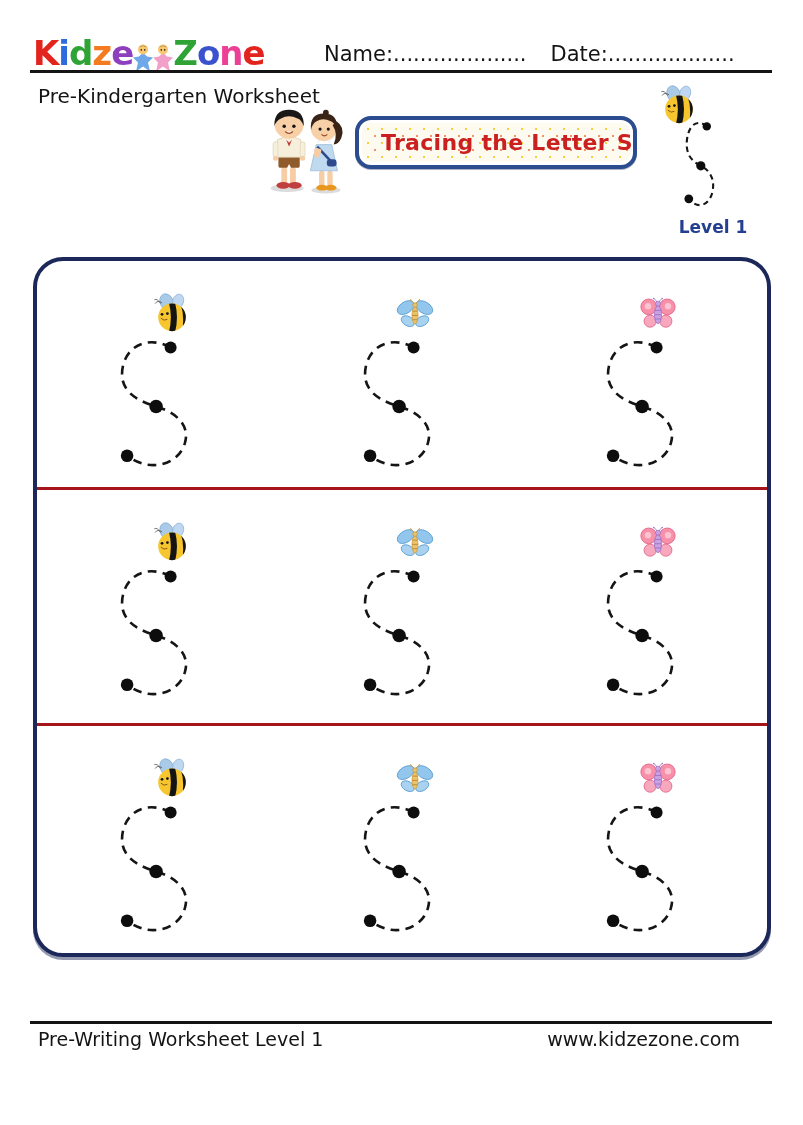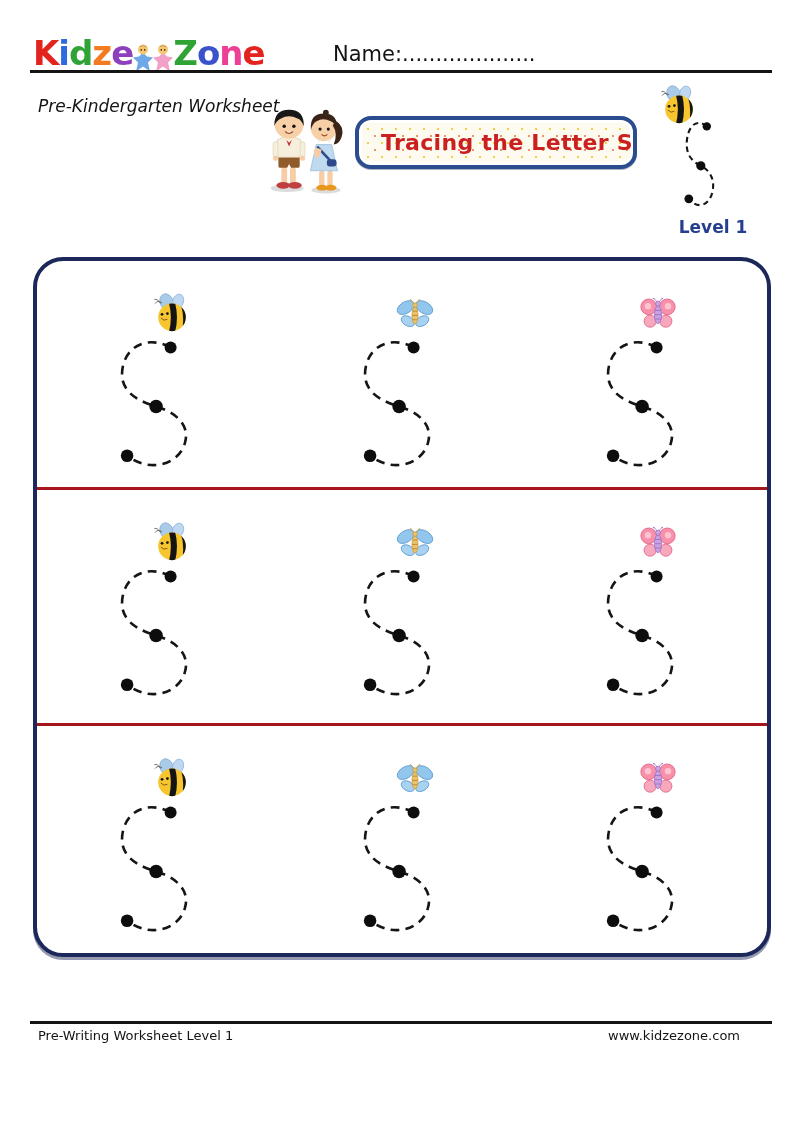--- a/index.html
+++ b/index.html
@@ -9,25 +9,25 @@
   }
   
   .logo {
     position:absolute; left:33px; top:24px; height:50px;
     display:flex; align-items:flex-end; line-height:1;
   }
   .logo-letter { font-size:34px; font-weight:800; letter-spacing:-1px; padding-bottom:4px; }
   .logo-figure { display:inline-block; margin:0 -1px; }
   .logo-figure svg { display:block; }
   .name-date {
-    position:absolute; left:333px; top:42px; width:460px;
+    position:absolute; left:324px; top:42px; width:460px;
     display:flex; gap:24px; font-size:21px; font-weight:500; white-space:nowrap;
   }
   .header-rule { position:absolute; left:30px; top:70px; width:742px; height:3px; background:#141414; }
-  .subtitle { position:absolute; left:38px; top:96px; font-size:17px;font-style:italic; }
+  .subtitle { position:absolute; left:38px; top:84px; font-size:20px; }
 
   
   .kids { position:absolute; left:258px; top:101px; }
   .banner {
     position:absolute; left:355px; top:116px; width:282px; height:53px;
     box-sizing:border-box; border:4px solid var(--banner_border); border-radius:16px;
     background-color:var(--banner_bg);
     background-image:
       radial-gradient(var(--banner_dot_yellow) 1.3px, transparent 1.4px),
       radial-gradient(var(--banner_dot_red) 1.1px, transparent 1.2px);
@@ -56,21 +56,21 @@
   .trace-row:nth-child(2) { height:236px; }
   .trace-row:nth-child(3) { height:230px; }
   .trace-cell { flex:1; display:flex; flex-direction:column; align-items:center; padding-top:31px; }
   .cell-icon { height:40px; display:flex; align-items:flex-end; justify-content:center; transform:translateX(13px); }
   .cell-icon svg, .cell-letter svg { display:block; }
 
   
   .footer-rule { position:absolute; left:30px; top:1021px; width:742px; height:3px; background:#141414; }
   .footer-text {
     position:absolute; left:38px; top:1028px; width:702px;
-    display:flex; justify-content:space-between; font-size:13px;
+    display:flex; justify-content:space-between; font-size:19px;
   }
 </style>
 </head>
 <body>
 
 <div class="page">
 
   <div class="logo">
       <span class="logo-letter" style="color: rgb(227, 35, 30);">K</span>
       <span class="logo-letter" style="color: rgb(46, 107, 222);">i</span>
@@ -96,20 +96,21 @@
   </svg>
 </span>
       <span class="logo-letter" style="color: rgb(47, 163, 54);">Z</span>
       <span class="logo-letter" style="color: rgb(59, 82, 206);">o</span>
       <span class="logo-letter" style="color: rgb(236, 63, 150);">n</span>
       <span class="logo-letter" style="color: rgb(227, 35, 30);">e</span>
     </div>
 
   <div class="name-date">
     <span>Name:....................</span>
+    <span>Date:...................</span>
   </div>
 
   <div class="header-rule"></div>
   <div class="subtitle">Pre-Kindergarten Worksheet</div>
 
   <div class="kids">
     <svg width="97" height="93" viewBox="0 0 100 96" xmlns="http://www.w3.org/2000/svg">
 
       <ellipse cx="30" cy="90" rx="17" ry="4" fill="#dcdcdc"></ellipse>
       <rect x="24" y="68" width="6" height="18" rx="3" fill="#f6cda4"></rect>

